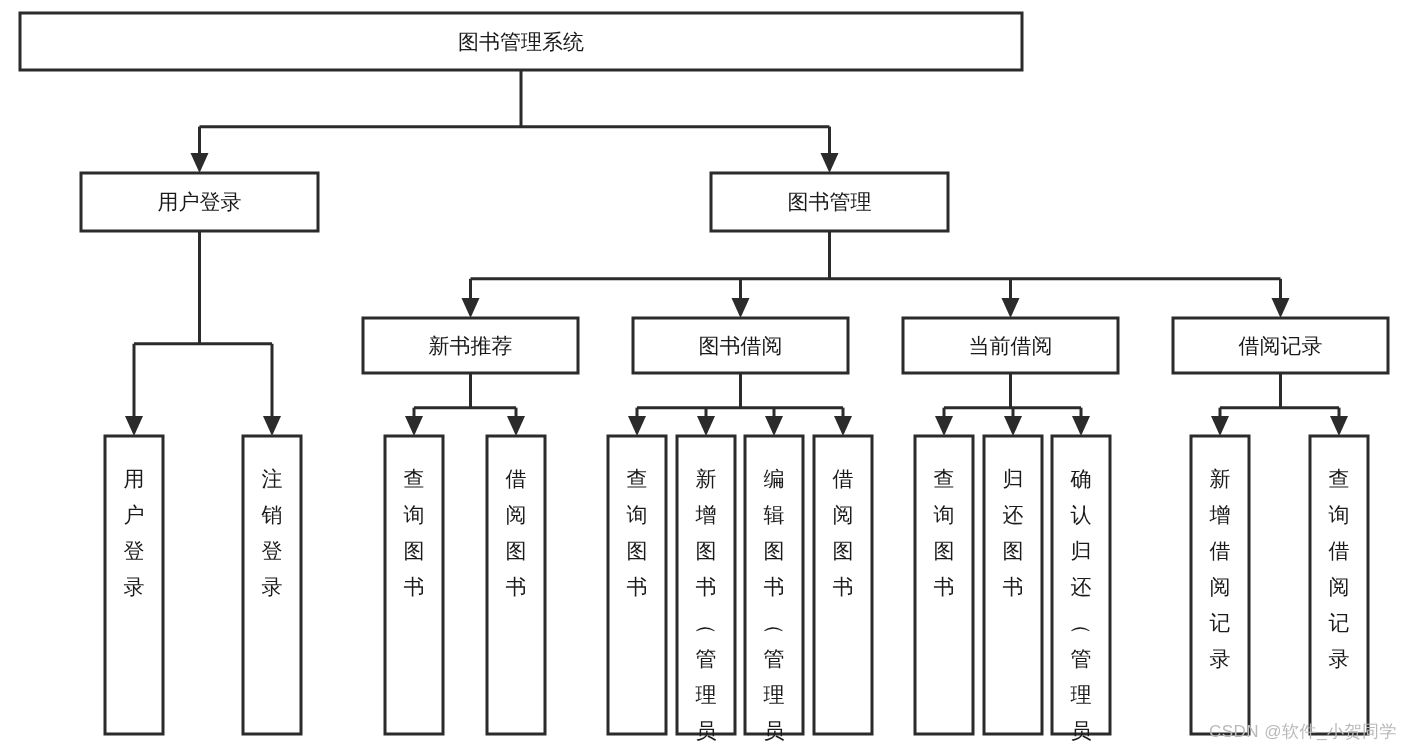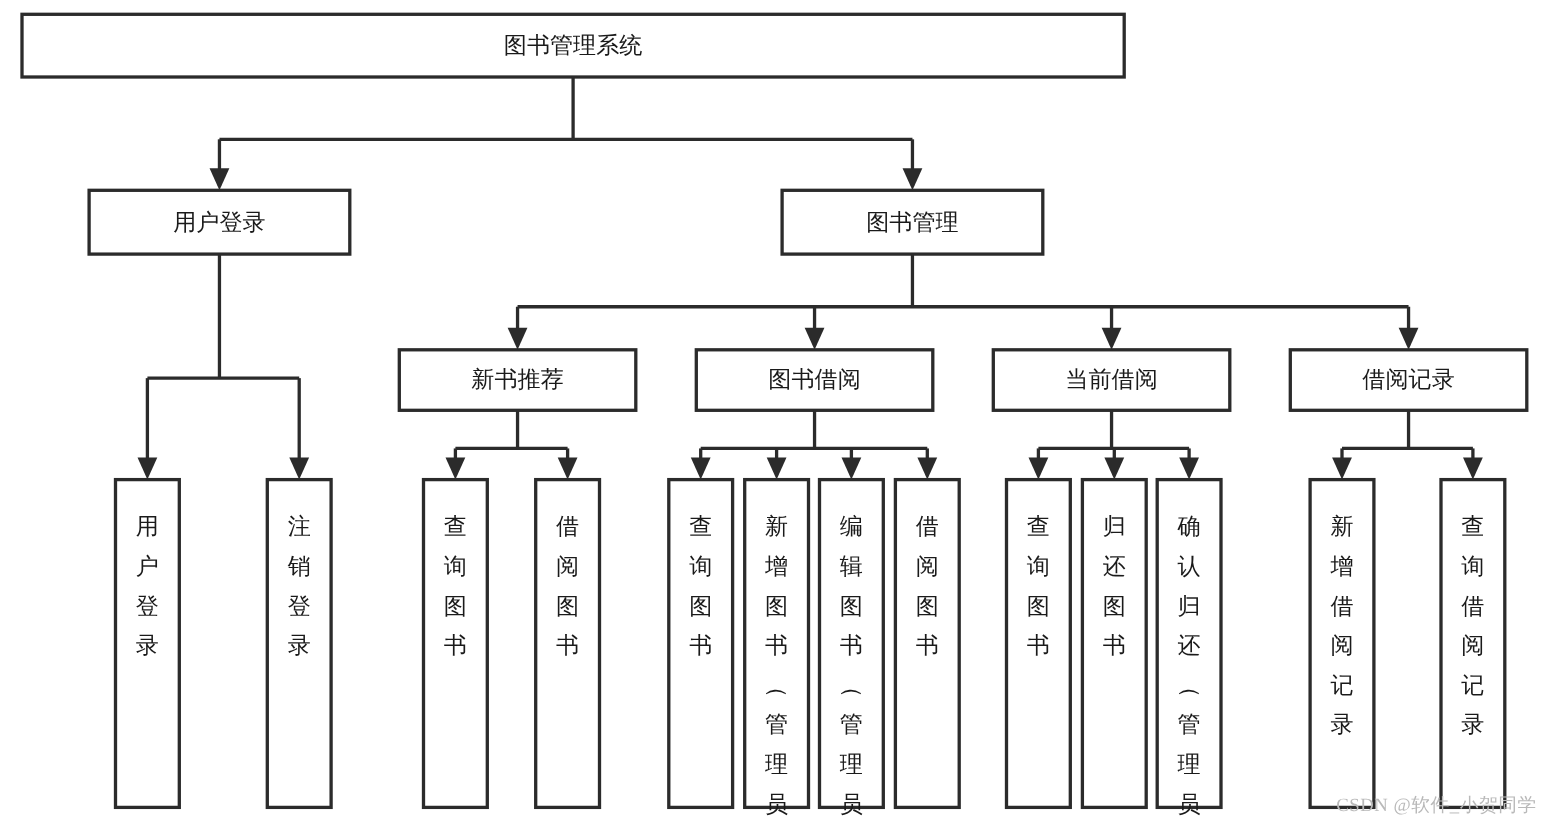--- a/index.html
+++ b/index.html
@@ -18,21 +18,21 @@
     font-size:21px;fill:#1a1a1a;
     dominant-baseline:middle;text-anchor:middle;
   }
   .leaf-label{
     font-family:"DejaVu Sans","Liberation Sans",sans-serif;
     font-size:21px;fill:#1a1a1a;
     dominant-baseline:middle;text-anchor:middle;
   }
   .watermark{
     position:absolute;right:8px;bottom:4px;
-    font-family:Liberation Serif, serif;
+    font-family:Liberation Sans, sans-serif;
     font-size:17px;color:#b9b9b9;
     letter-spacing:.5px;white-space:nowrap;
     pointer-events:none;user-select:none;
   }
 </style>
 </head>
 <body>
 
 <svg id="canvas" viewBox="0 0 1405 747">
   <g id="edges-layer">

